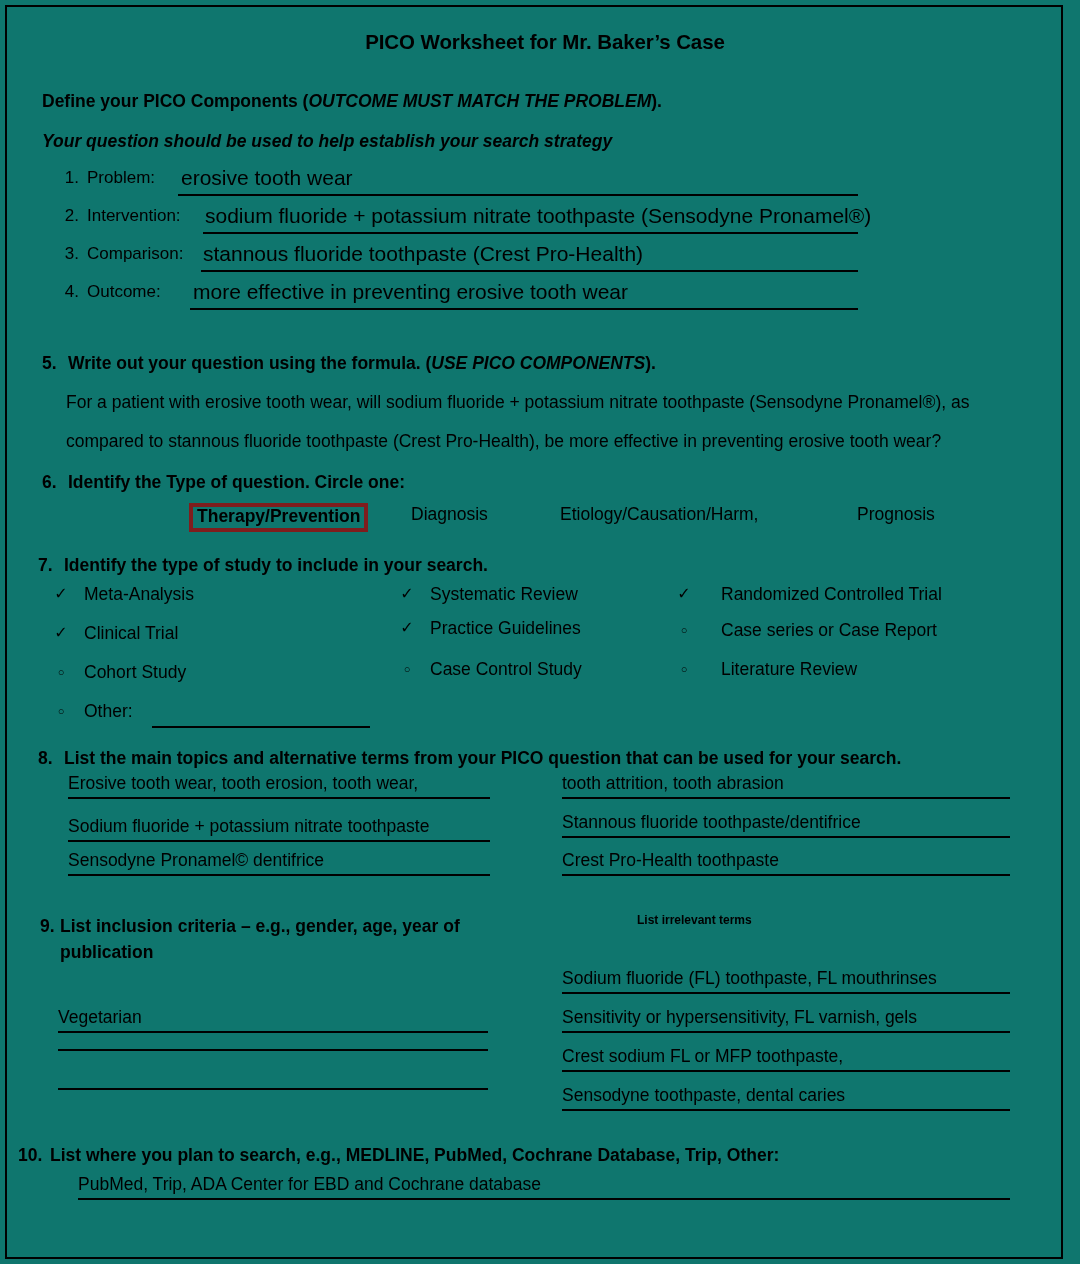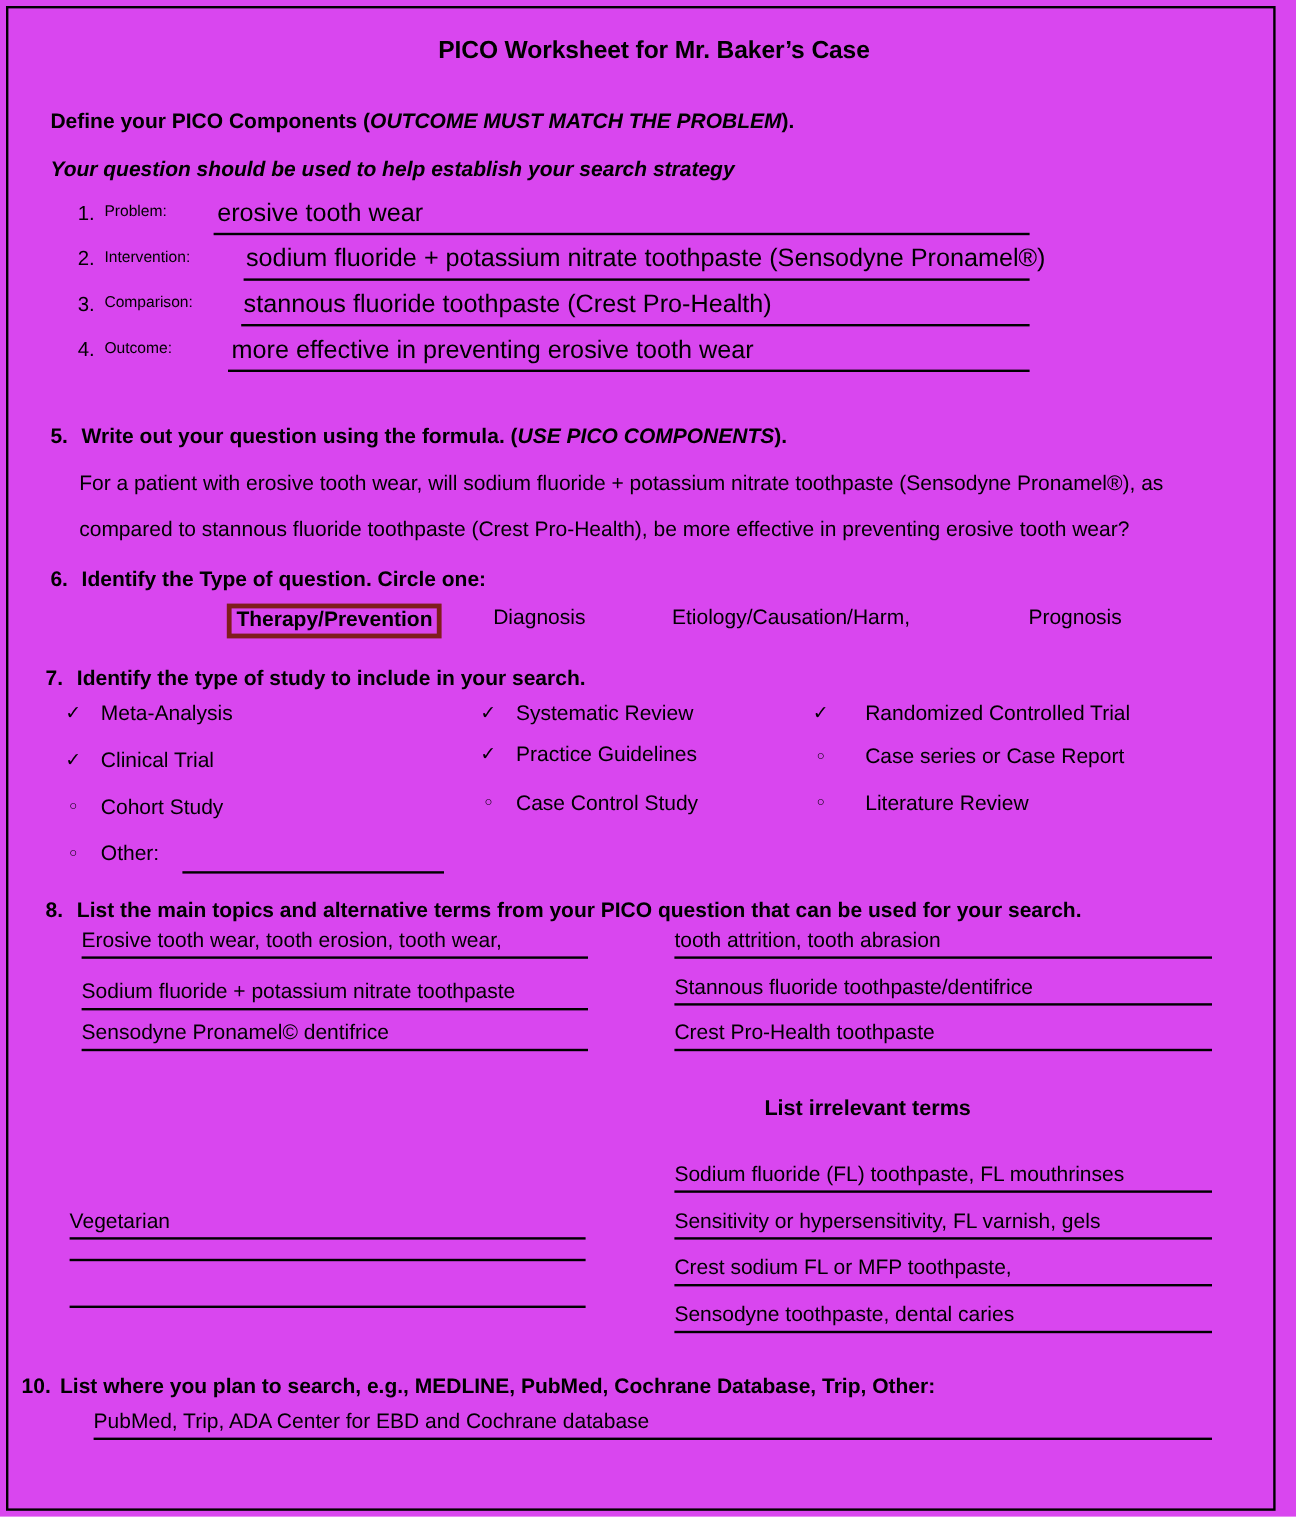--- a/index.html
+++ b/index.html
@@ -10,21 +10,21 @@
   }
   body {
     font-family: "Liberation Sans", "DejaVu Sans", sans-serif;
     color: #000000;
     -webkit-font-smoothing: antialiased;
   }
   #page {
     position: relative;
     width: 1080px;
     height: 1264px;
-    background: #d946ef;
+    background: #0f766e;
     overflow: hidden;
     box-sizing: border-box;
   }
   #frame {
     position: absolute;
     left: 5px;
     top: 5px;
     width: 1058px;
     height: 1254px;
     border: 2px solid #000000;
@@ -72,21 +72,21 @@
     top: 0;
     width: 24px;
     text-align: right;
     font-size: 17px;
   }
   .pico-label {
     position: absolute;
     left: 87px;
     top: 0;
     white-space: nowrap;
-    font-size: 13px;
+    font-size: 17px;
   }
   .pico-value {
     position: absolute;
     top: 0;
     right: 222px;
     left: 0;
     border-bottom: 2px solid #000;
     padding-bottom: 4px;
     height: 22px;
     pointer-events: none;
@@ -178,21 +178,21 @@
     border-bottom: 2px solid #000;
     font-size: 17.5px;
     box-sizing: border-box;
     padding-bottom: 3px;
     white-space: nowrap;
     overflow: visible;
   }
   .col-head {
     position: absolute;
     font-weight: bold;
-    font-size: 18px;
+    font-size: 12px;
     white-space: nowrap;
   }
   .q9-head {
     position: absolute;
     font-weight: bold;
     font-size: 17.5px;
     width: 470px;
     line-height: 26px;
   }
   .q9-head .num { display: inline-block; width: 20px; }
@@ -326,20 +326,24 @@
       <div class="blank-row" style="left:68px; top:43px; width:422px;">Sodium fluoride + potassium nitrate toothpaste</div>
       <div class="blank-row" style="left:68px; top:77px; width:422px;">Sensodyne Pronamel© dentifrice</div>
 
       <div class="blank-row" style="left:562px; top:0px; width:448px;">tooth attrition, tooth abrasion</div>
       <div class="blank-row" style="left:562px; top:39px; width:448px;">Stannous fluoride toothpaste/dentifrice</div>
       <div class="blank-row" style="left:562px; top:77px; width:448px;">Crest Pro-Health toothpaste</div>
     </div>
 
     <div style="position:relative; height:230px; margin-top:28px;">
 
+      <div class="q9-head" style="left:40px; top:0px;">
+        <span class="num">9.</span><span>List inclusion criteria – e.g., gender, age, year of</span>
+        <span class="ind">publication</span>
+      </div>
 
       <div class="col-head" style="left:637px; top:0px;">List irrelevant terms</div>
 
       <div class="blank-row" style="left:58px; top:94px; width:430px;">Vegetarian</div>
       <div class="blank-row" style="left:58px; top:133px; width:430px;"></div>
       <div class="blank-row" style="left:58px; top:172px; width:430px;"></div>
 
       <div class="blank-row" style="left:562px; top:55px; width:448px;">Sodium fluoride (FL) toothpaste, FL mouthrinses</div>
       <div class="blank-row" style="left:562px; top:94px; width:448px;">Sensitivity or hypersensitivity, FL varnish, gels</div>
       <div class="blank-row" style="left:562px; top:133px; width:448px;">Crest sodium FL or MFP toothpaste,</div>

